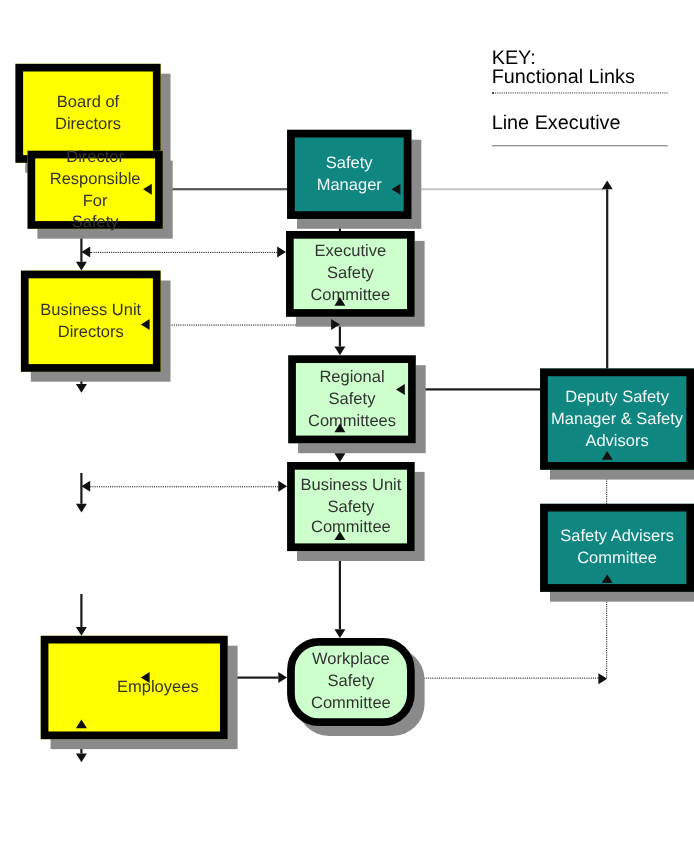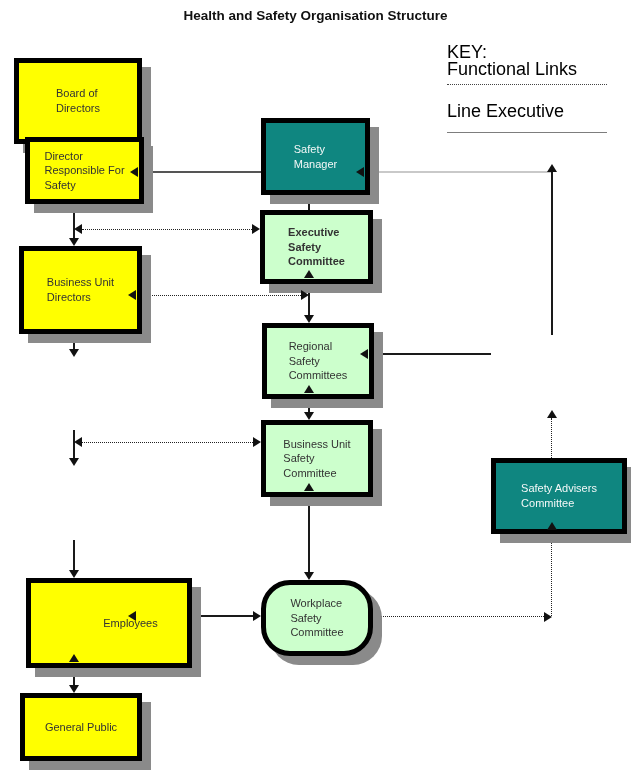--- a/index.html
+++ b/index.html
@@ -3,21 +3,21 @@
 <meta charset="utf-8">
 <style>
   html,body{margin:0;padding:0;background:#fff;font-family:"Liberation Sans","DejaVu Sans",sans-serif;}
   #canvas{position:relative;width:631px;height:774px;background:#fff;overflow:hidden;}
 
   .title{position:absolute;top:8px;left:0;width:100%;text-align:center;
          font-weight:bold;font-size:13.5px;color:#111;}
 
   
   .node{position:absolute;display:flex;align-items:center;justify-content:center;
-        text-align:left;font-size:11px;line-height:1.32;border:5px solid #000000;
+        text-align:center;font-size:15px;line-height:1.32;border:7px solid #000000;
         box-shadow:9px 9px 0 0 var(--shadow,#8a8a8a);white-space:pre-line;z-index:2;padding:2px;}
   .yellow{background:var(--executive-box,#ffff00);color:#333;}
   .green{background:var(--committee-box,#ccffcc);color:#333;}
   .teal{background:var(--safety-staff-box,#0f8680);color:#f4f8f7;}
 
   
   .lv{position:absolute;width:2px;background:#1a1a1a;z-index:1;}
   .lh{position:absolute;height:2px;background:#1a1a1a;z-index:1;}
   .dv{position:absolute;width:0;border-left:1px dotted #222;z-index:1;}
   .dh{position:absolute;height:0;border-top:1px dotted #222;z-index:1;}
@@ -31,53 +31,54 @@
   
   .key-text{position:absolute;font-size:18px;color:#000000;white-space:nowrap;}
   .key-line-dotted{position:absolute;width:160px;border-top:1.5px dotted #444;}
   .key-line-solid{position:absolute;width:160px;border-top:1.5px solid #7d7d7d;}
 </style>
 </head>
 <body>
 
 <div id="canvas">
 
-  <div class="title">Health and Safety Organisation Structure</div>
 
   <div class="key-text" style="left:447px;top:42px;">KEY:</div>
   <div class="key-text" style="left:447px;top:59px;">Functional Links</div>
   <div class="key-line-dotted" style="left:447px;top:84px;"></div>
   <div class="key-text" style="left:447px;top:101px;">Line Executive</div>
   <div class="key-line-solid" style="left:447px;top:132px;"></div>
 
   <div class="node yellow" style="left:14px;top:58px;width:114px;height:72px;">Board of
 Directors</div>
   <div class="node yellow" style="left:25px;top:137px;width:105px;height:53px;">Director
 Responsible For
 Safety</div>
   <div class="node yellow" style="left:19px;top:246px;width:109px;height:74px;">Business Unit
 Directors</div>
-  <div class="node yellow" style="left:26px;top:578px;width:109px;height:76px;padding-left:45px;">Employees</div>
-  <div class="node yellow" style="left:20px;top:693px;width:108px;height:54px;">General Public</div>
+  <div class="node yellow" style="left:37px;top:578px;width:109px;height:76px;padding-left:45px;">Employees</div>
 
   <div class="node teal" style="left:261px;top:118px;width:95px;height:63px;">Safety
 Manager</div>
-  <div class="node green" style="left:260px;top:210px;width:99px;height:60px;font-weight:bold;">Executive
+  <div class="node green" style="left:260px;top:210px;width:99px;height:60px;">Executive
 Safety
 Committee</div>
   <div class="node green" style="left:262px;top:323px;width:98px;height:62px;">Regional
 Safety
 Committees</div>
   <div class="node green" style="left:261px;top:420px;width:98px;height:63px;">Business Unit
 Safety
 Committee</div>
   <div class="node green" style="left:261px;top:580px;width:98px;height:62px;border-radius:29px;">Workplace
 Safety
 Committee</div>
 
+  <div class="node teal" style="left:491px;top:335px;width:122px;height:74px;">Deputy Safety
+Manager &amp; Safety
+Advisors</div>
   <div class="node teal" style="left:491px;top:458px;width:122px;height:62px;">Safety Advisers
 Committee</div>
 
   <div class="lv" style="left:73px;top:190px;height:48px;"></div>
   <div class="ah ah-down" style="left:69px;top:238px;"></div>
   <div class="lv" style="left:73px;top:320px;height:29px;"></div>
   <div class="ah ah-down" style="left:69px;top:349px;"></div>
   <div class="lv" style="left:73px;top:430px;height:28px;"></div>
   <div class="ah ah-down" style="left:69px;top:458px;"></div>
   <div class="lv" style="left:73px;top:540px;height:30px;"></div>

